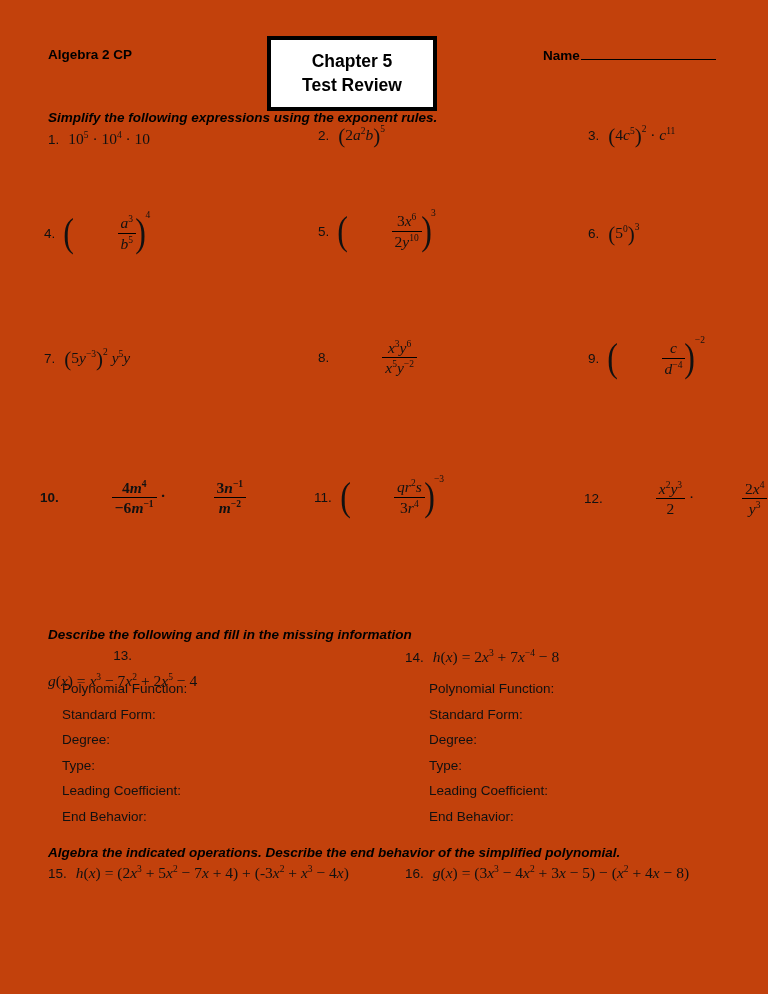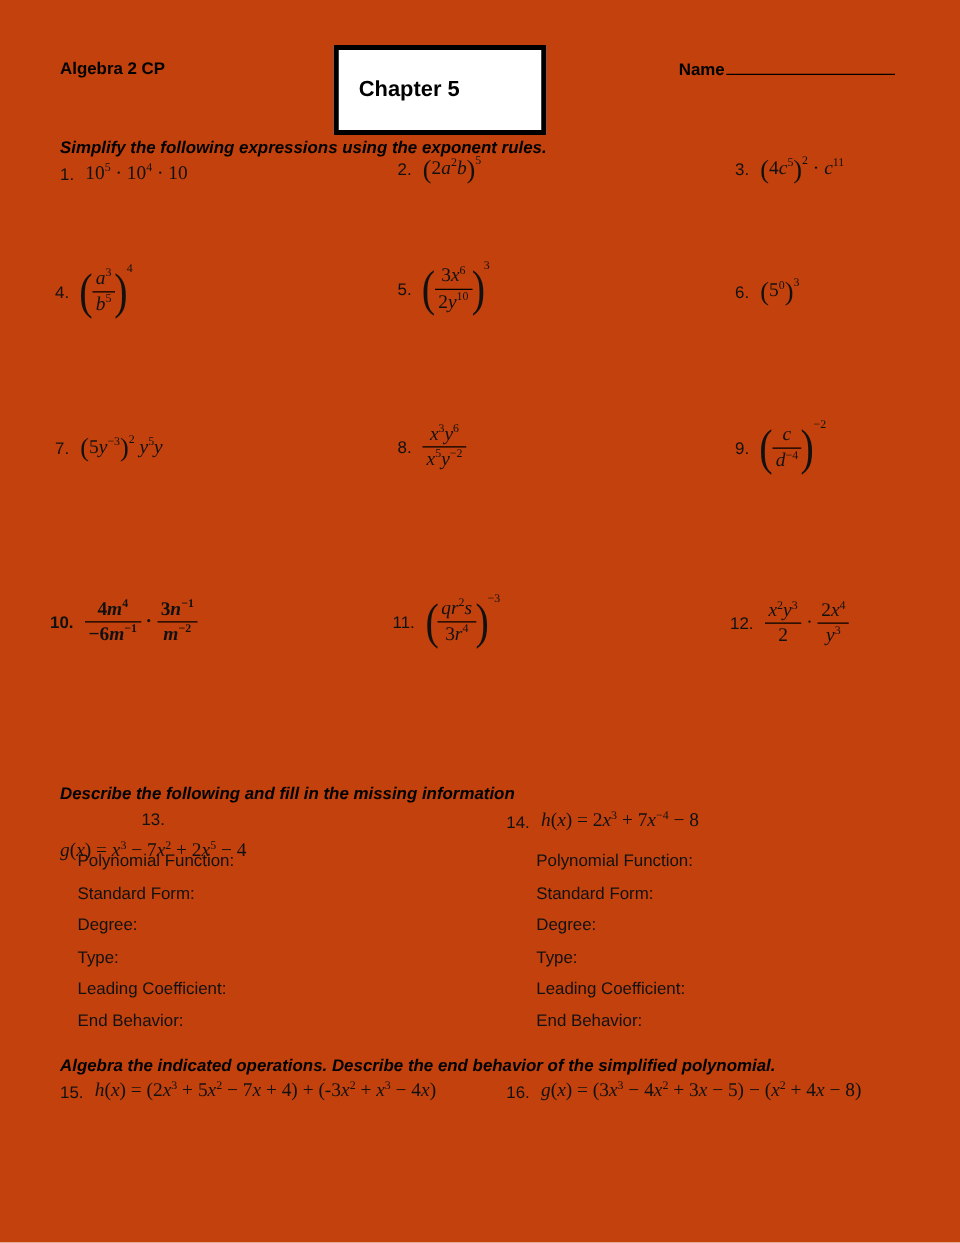--- a/index.html
+++ b/index.html
@@ -11,21 +11,22 @@
     font-family: "Liberation Sans", sans-serif;
     color: #000;
     overflow: hidden;
   }
   .abs { position: absolute; }
 
   
   .course { font-size: 13.5px; font-weight: bold; }
   .titlebox {
     border: 4px solid #000;
-    padding: 20px 16px;
+    padding: 10px 16px;
+    text-align: center;
     font-weight: bold;
     font-size: 17.5px;
     line-height: 1.35;
     background: #fff;
   }
   .namewrap { font-size: 13.5px; font-weight: bold; white-space: nowrap; }
   .nameline {
     display: inline-block;
     width: 135px;
     border-bottom: 1.6px solid #000;
@@ -37,21 +38,21 @@
   .instr { font-size: 13.5px; font-weight: bold; font-style: italic; white-space: nowrap; }
 
   
   .problem { position: absolute; display: inline-flex; align-items: center; gap: 9px; white-space: nowrap; }
   .pnum { font-size: 13.5px; color: #111; }
   .m { font-family: "Liberation Serif", serif; font-size: 15.5px; color: #111; }
   .m i { font-style: italic; }
   .m sup { font-size: 9.5px; line-height: 0; }
 
   
-  .fr { display: inline-block; vertical-align: middle; text-align: center; line-height: 1.12; }
+  .fr { display: inline-block; vertical-align: middle; text-align: center; line-height: 1.12; margin-left: 44px; }
   .fr .nu { display: block; padding: 0 3px 1px 3px; }
   .fr .de { display: block; border-top: 1.2px solid #000; padding: 1px 3px 0 3px; }
 
   
   .bp1 { font-family: "Liberation Serif", serif; font-size: 21px; vertical-align: -3px; line-height: 0; }
   .bp2 { display: inline-block; font-family: "Liberation Serif", serif; font-size: 40px; vertical-align: middle; line-height: 1; transform: scaleX(0.8); margin: 0 -2px; }
   sup.h1 { vertical-align: 8px; font-size: 9.5px; line-height: 0; }
   sup.h2 { vertical-align: 19px; font-size: 9.5px; line-height: 0; }
 
   
@@ -59,20 +60,21 @@
 </style>
 </head>
 <body>
 
 <div class="page">
 
   <div class="abs course" style="left:48px; top:47px;">Algebra 2 CP</div>
 
   <div class="abs titlebox" style="left:267px; top:36px; width:130px;">
     <div>Chapter 5</div>
+    <div>Test Review</div>
   </div>
 
   <div class="abs namewrap" style="left:543px; top:47px;">
     <span>Name</span><span class="nameline"></span>
   </div>
 
   <div class="abs instr" style="left:48px; top:110px;">Simplify the following expressions using the exponent rules.</div>
 
   <div class="problem" style="left:48px;  top:130px;">
     <span class="pnum">1.</span>

